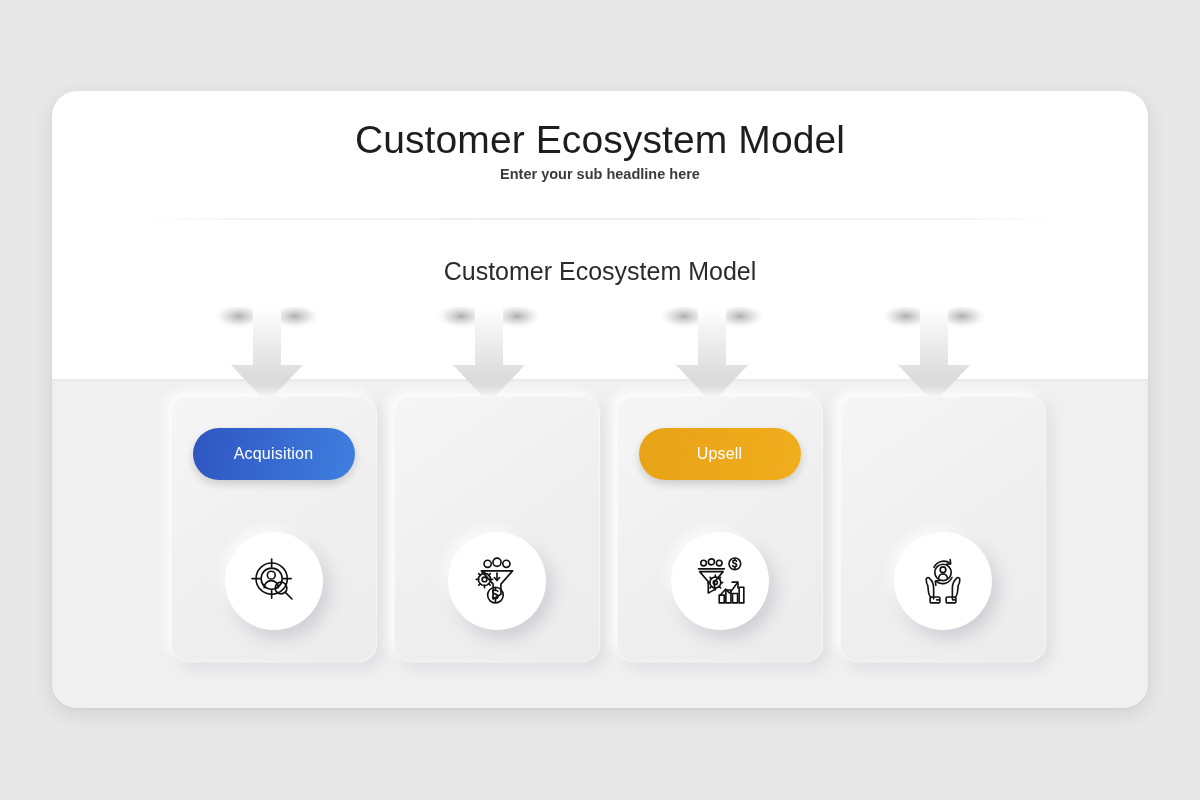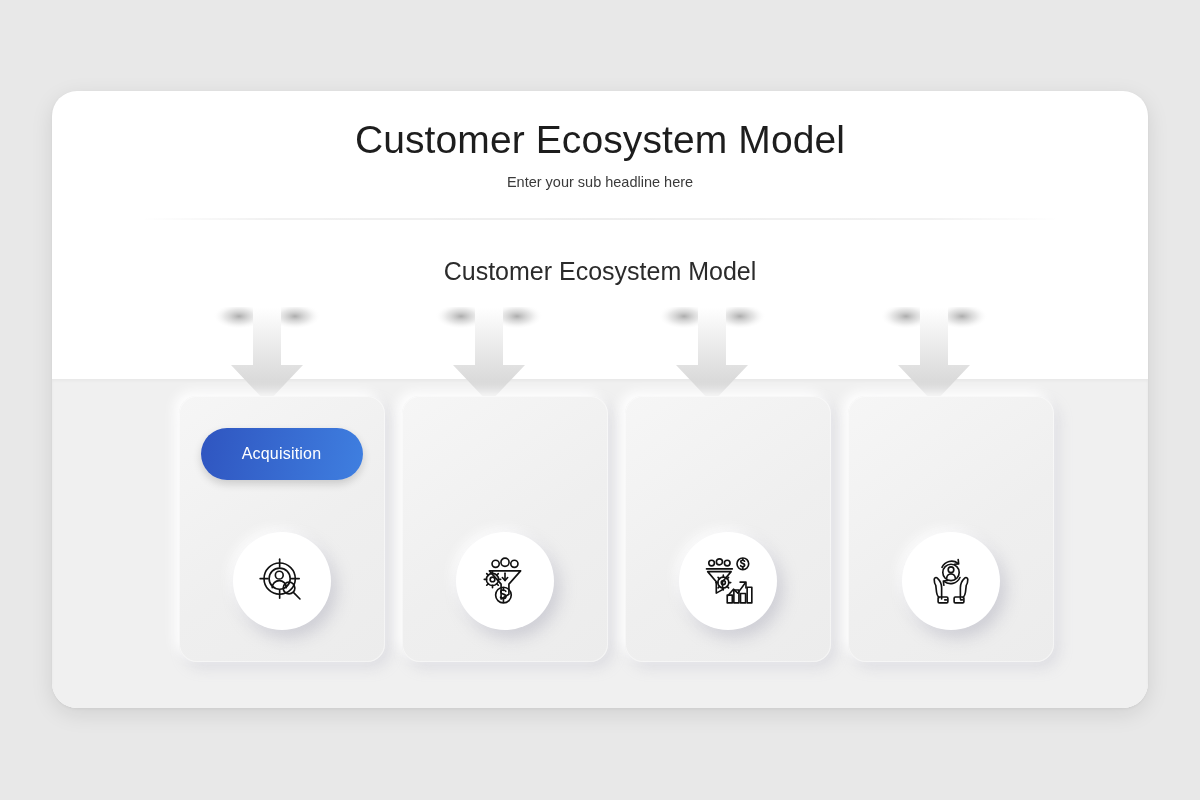--- a/index.html
+++ b/index.html
@@ -41,23 +41,23 @@
   .main-title {
     margin-top: 26px;
     font-size: 39px;
     font-weight: 400;
     color: #1d1d1d;
     letter-spacing: 0.1px;
     line-height: 1.2;
   }
 
   .sub-title {
-    margin-top: 10px;
+    margin-top: 2px;
     font-size: 14.5px;
-    font-weight: 400;
+    font-weight: 700;
     color: #3a3a3a;
   }
 
   .divider {
     position: absolute;
     left: 88px;
     top: 127px;
     width: 920px;
     height: 2px;
     background: linear-gradient(to right,
@@ -106,21 +106,21 @@
     top: 0;
     width: 132px;
     height: 100px;
   }
 
   .arrow svg { display: block; width: 132px; height: 100px; }
 
   
   .cards {
     position: absolute;
-    left: 16px;
+    left: 8px;
     top: 305px;
     width: 100%;
     height: 290px;
     display: flex;
     justify-content: center;
     gap: 17px;
   }
 
   .card {
     position: relative;
@@ -308,20 +308,23 @@
       <path d="M16 19.5v3M16 37.5v3M5.5 30h3M23.5 30h3M8.6 22.6l2.1 2.1M21.3 35.3l2.1 2.1M23.4 22.6l-2.1 2.1M10.7 35.3l-2.1 2.1"></path>
       <circle cx="30" cy="50" r="10"></circle>
       <path d="M33 45.2c-.8-1.1-2-1.7-3.2-1.7-1.9 0-3.2 1.1-3.2 2.6 0 3.6 6.6 1.8 6.6 5.6 0 1.6-1.4 2.8-3.4 2.8-1.4 0-2.7-.6-3.5-1.8"></path>
       <line x1="30" y1="41.6" x2="30" y2="44"></line>
       <line x1="30" y1="56" x2="30" y2="58.4"></line>
     </svg>
           </span>
         </div>
       </div>
       <div class="card">
+        <div class="pill" style="background: linear-gradient(100deg, rgb(232, 163, 23) 0%, rgb(240, 173, 28) 100%);">
+          <span>Upsell</span>
+        </div>
         <div class="icon-circle">
           <span>
     <svg viewBox="0 0 64 64" fill="none" stroke="#111" stroke-width="2.1" stroke-linecap="round" stroke-linejoin="round">
       <circle cx="11" cy="9" r="3.6"></circle>
       <circle cx="21" cy="7.5" r="3.9"></circle>
       <circle cx="31" cy="9" r="3.6"></circle>
       <path d="M4.5 16.5h33"></path>
       <path d="M6 20h30L25 33v10l-8 4.5V33z"></path>
       <circle cx="26" cy="34" r="7"></circle>
       <circle cx="26" cy="34" r="2.6"></circle>

